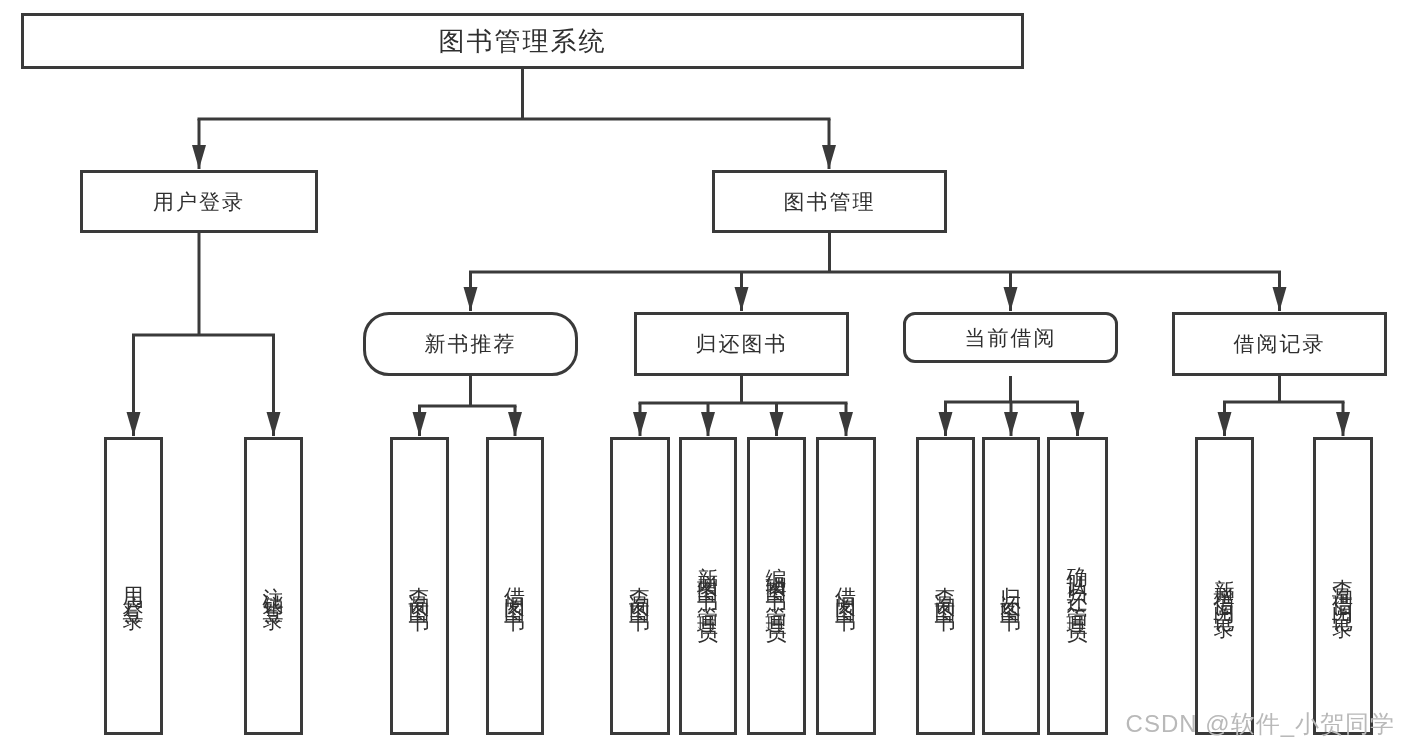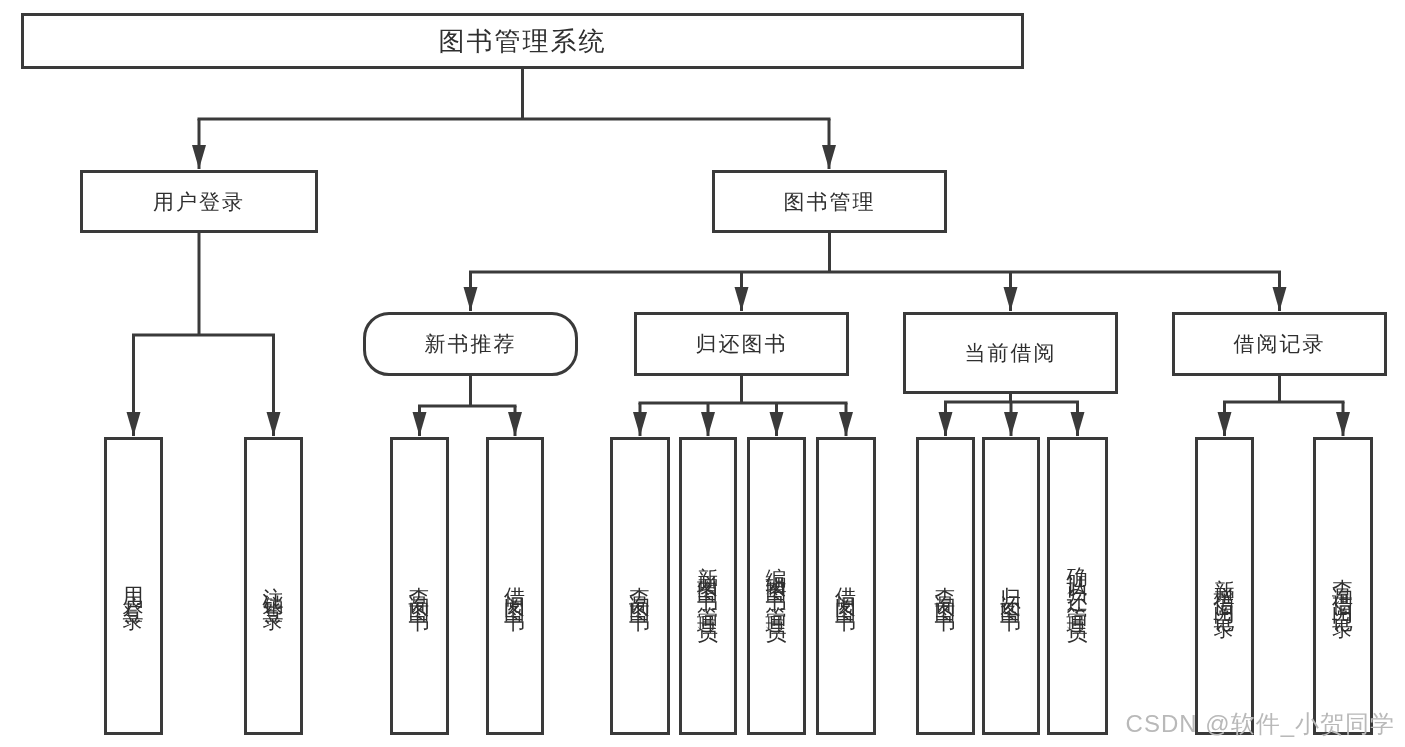--- a/index.html
+++ b/index.html
@@ -52,21 +52,21 @@
     color: #b9b9b9;
     letter-spacing: 1px;
     pointer-events: none;
   }
   
   #n-root { left: 21px;  top: 13px;  width: 1003px; height: 56px; }
   #n-user-login  { left: 80px;  top: 170px; width: 238px; height: 63px; }
   #n-book-mgmt   { left: 712px; top: 170px; width: 235px; height: 63px; text-align: center; }
   #n-new-books      { left: 363px;  top: 312px; width: 215px; height: 64px; border-radius: 26px; }
   #n-book-borrow    { left: 634px;  top: 312px; width: 215px; height: 64px; }
-  #n-current-borrow { left: 903px;  top: 312px; width: 215px; height: 82px; }
+  #n-current-borrow { left: 903px;  top: 312px; width: 215px; height: 51px; border-radius: 12px; }
   #n-borrow-records { left: 1172px; top: 312px; width: 215px; height: 64px; }
   .leaf { top: 437px; height: 298px; }
   #l-ul-0 { left: 104px;  width: 59px; }
   #l-ul-1 { left: 244px;  width: 59px; }
   #l-nb-0 { left: 390px;  width: 59px; }
   #l-nb-1 { left: 486px;  width: 58px; }
   #l-bb-0 { left: 610px;  width: 60px; }
   #l-bb-1 { left: 679px;  width: 58px; }
   #l-bb-2 { left: 747px;  width: 59px; }
   #l-bb-3 { left: 816px;  width: 60px; }

